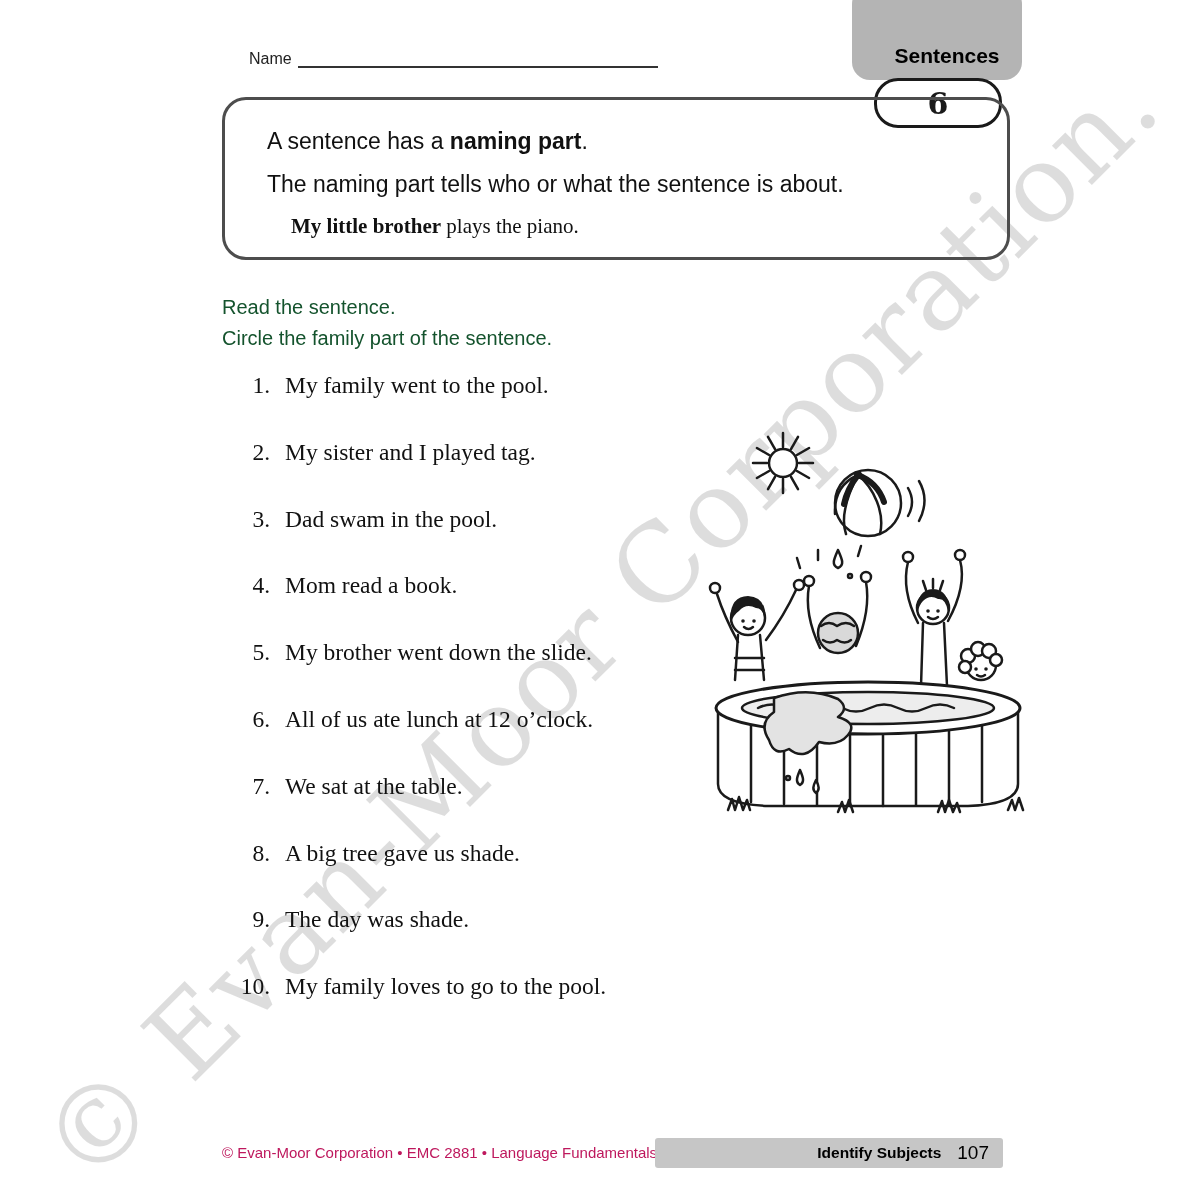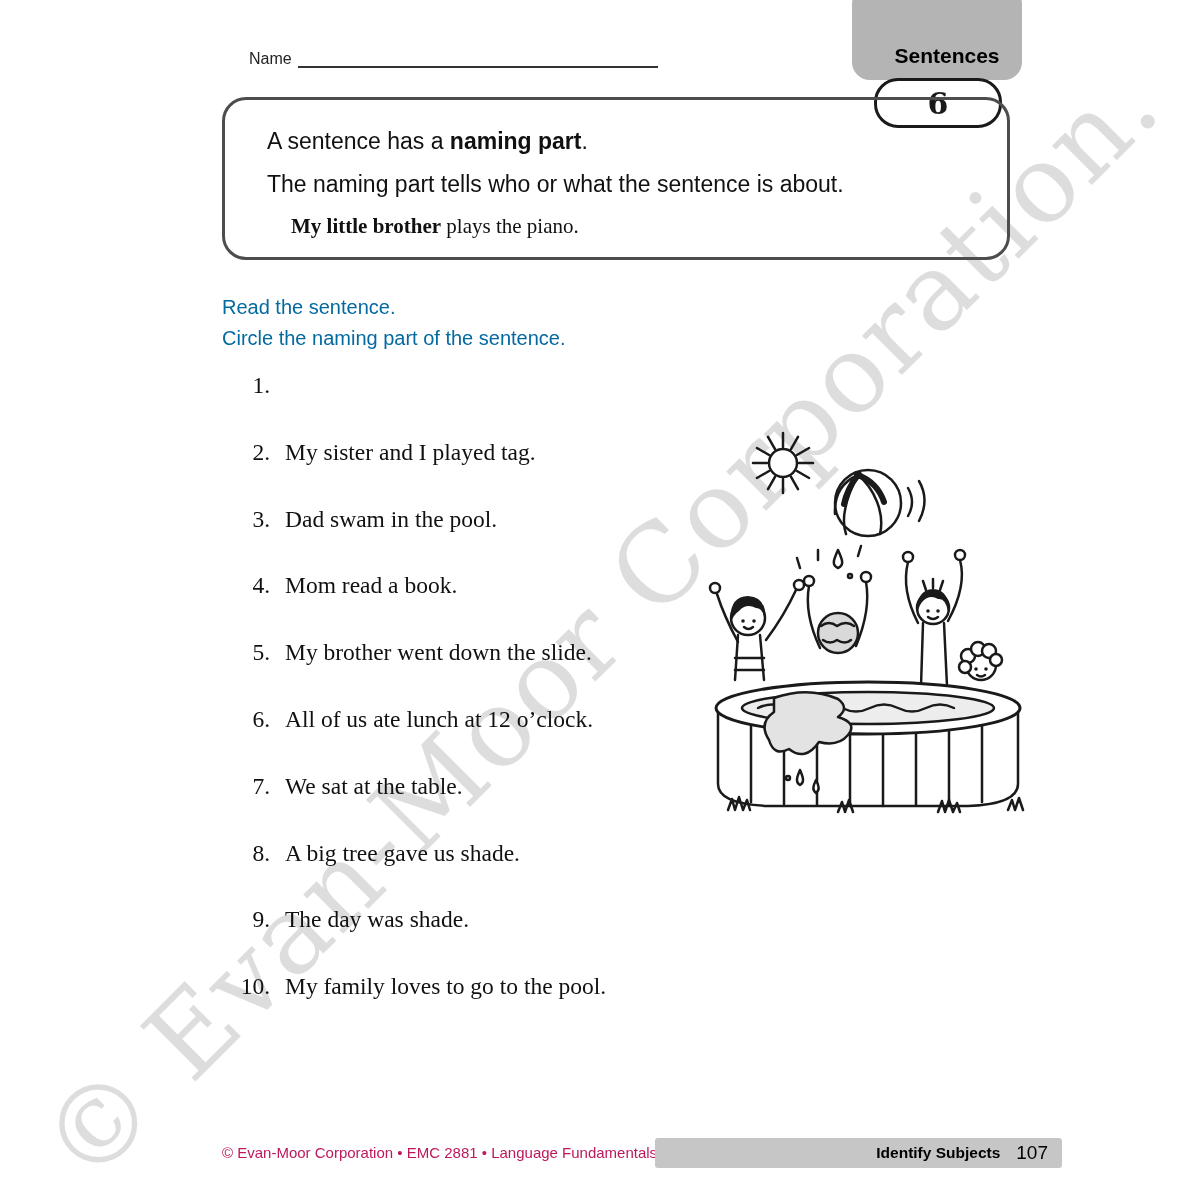--- a/index.html
+++ b/index.html
@@ -39,34 +39,34 @@
   .rule-box{
     position:absolute;left:222px;top:97px;width:788px;height:163px;
     border:3px solid #4d4d4d;border-radius:24px;background:transparent;
     box-sizing:border-box;padding:28px 20px 0 42px;
   }
   .rule-line{font-size:23px;margin-bottom:16px;color:#111;}
   .rule-line b{font-weight:bold;}
   .rule-example{font-family:"Liberation Serif",serif;font-size:21px;margin-left:24px;color:#111;}
   .rule-example .ex-bold{font-weight:bold;}
   
-  .instructions{position:absolute;left:222px;top:292px;font-size:20px;line-height:31px;color:#0369a1;}
+  .instructions{position:absolute;left:222px;top:292px;font-size:20px;line-height:31px;color:#14532d;}
   
   .sentence-list{
     position:absolute;left:222px;top:372px;margin:0;padding:0;list-style:none;
     font-family:"Liberation Serif",serif;font-size:23.5px;color:#111;
   }
   .sentence-list li{height:66.8px;display:flex;align-items:flex-start;}
   .sentence-list .num{width:48px;text-align:right;margin-right:15px;flex:0 0 auto;}
   
   .illustration{position:absolute;left:688px;top:418px;width:360px;height:430px;}
   
   .footer-left{position:absolute;left:222px;top:1144px;font-size:15px;color:#be185d;}
   .footer-bar{
-    position:absolute;left:655px;top:1138px;width:407px;height:30px;
+    position:absolute;left:655px;top:1138px;width:348px;height:30px;
     background:#c6c6c6;border-radius:3px;display:flex;align-items:center;
     justify-content:flex-end;gap:16px;padding-right:14px;box-sizing:border-box;
   }
   .footer-section{font-weight:bold;font-size:15.5px;color:#000;}
   .footer-page{font-weight:normal;font-size:19px;color:#000;}
 </style>
 </head>
 <body>
 
 <div class="page">
@@ -86,26 +86,27 @@
     </div>
 
     <div class="rule-box">
       <div class="rule-line"><span>A sentence has a </span><b>naming part</b><span>.</span></div>
       <div class="rule-line">The naming part tells who or what the sentence is about.</div>
       <div class="rule-example"><span class="ex-bold">My little brother</span><span> plays the piano.</span></div>
     </div>
 
     <div class="instructions">
       <div>Read the sentence.</div>
-      <div>Circle the naming part of the sentence.</div>
+      <div>Circle the family part of the sentence.</div>
     </div>
 
     <ol class="sentence-list">
       <li>
           <span class="num">1.</span>
+          <span class="txt">My family went to the pool.</span>
         </li>
       <li>
           <span class="num">2.</span>
           <span class="txt">My sister and I played tag.</span>
         </li>
       <li>
           <span class="num">3.</span>
           <span class="txt">Dad swam in the pool.</span>
         </li>
       <li>

